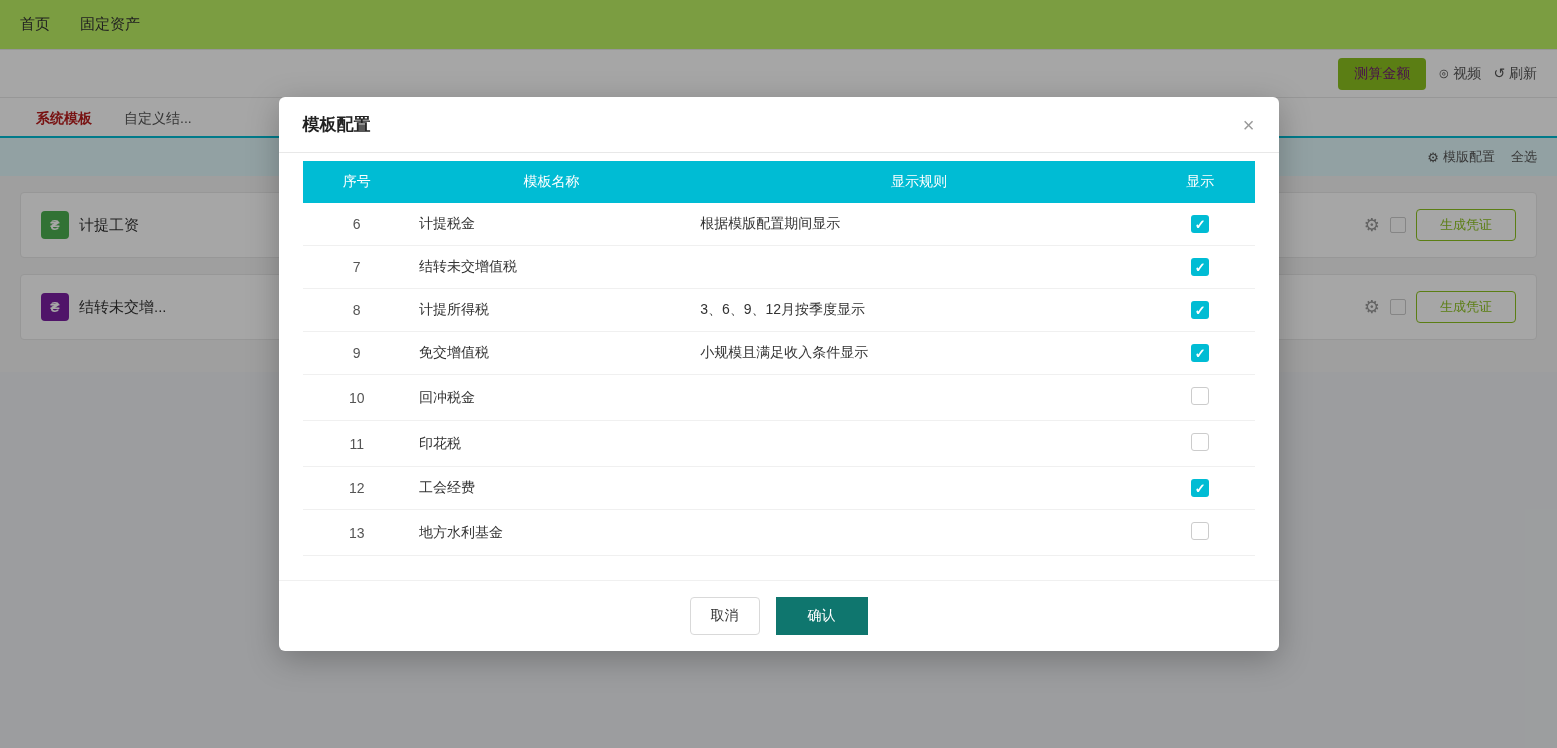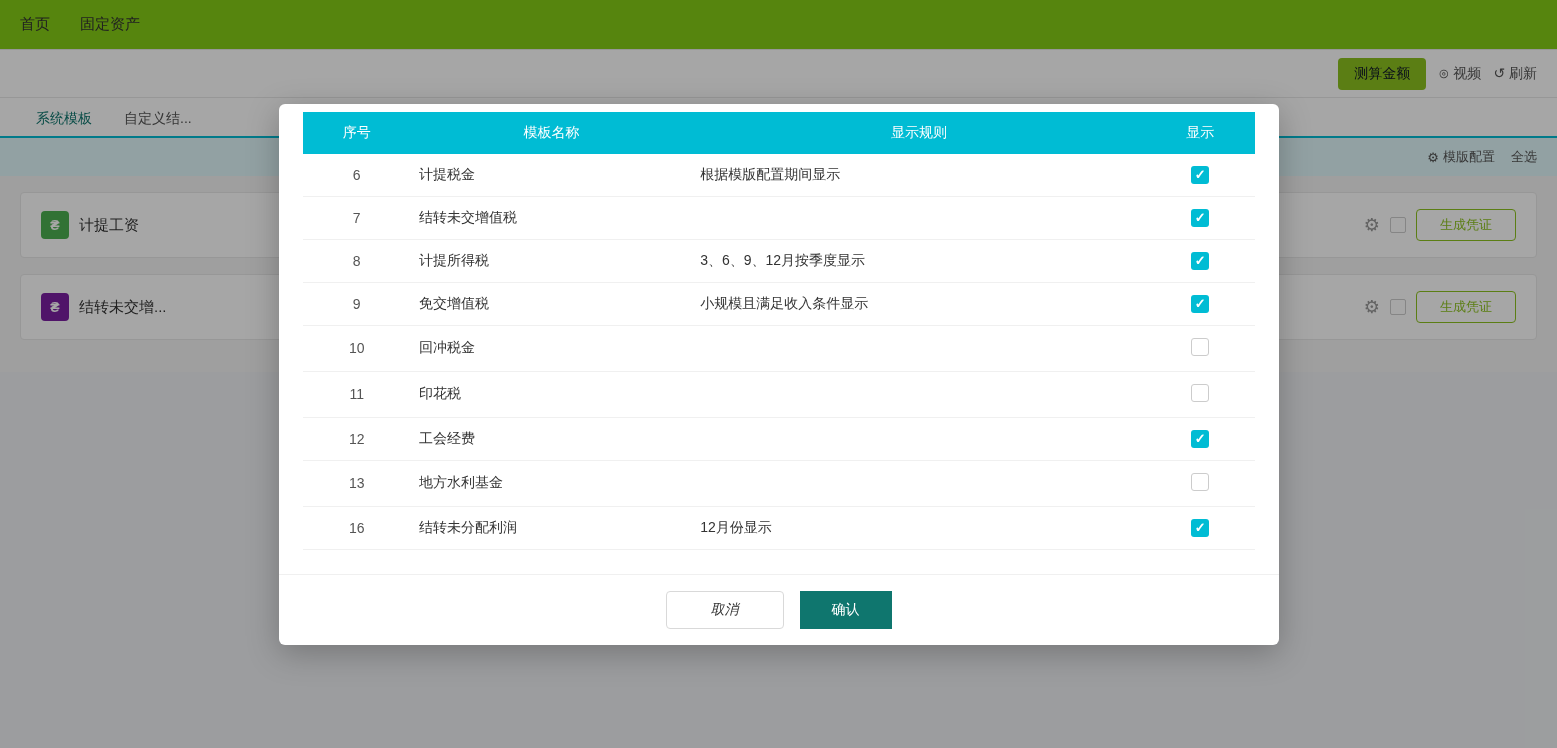--- a/index.html
+++ b/index.html
@@ -16,21 +16,21 @@
     .app-bg {
       width: 100%;
       height: 100%;
       background: #f0f2f5;
       position: absolute;
       top: 0; left: 0;
     }
 
     
     .top-nav {
-      background: #84cc16;
+      background: #bef264;
       height: 50px;
       display: flex;
       align-items: center;
       padding: 0 20px;
       gap: 30px;
       border-bottom: 1px solid #e8e8e8;
     }
     .top-nav-item {
       font-size: 15px;
       color: #333;
@@ -43,21 +43,21 @@
       height: 48px;
       display: flex;
       align-items: center;
       justify-content: flex-end;
       padding: 0 20px;
       gap: 12px;
       border-bottom: 1px solid #e8e8e8;
     }
     .btn-calc {
       background: #8dc21f;
-      color: #0f172a;
+      color: #701a75;
       border: none;
       border-radius: 4px;
       padding: 7px 16px;
       font-size: 14px;
       cursor: pointer;
     }
     .btn-video, .btn-refresh {
       background: none;
       border: none;
       font-size: 14px;
@@ -74,23 +74,24 @@
       padding: 0 20px;
       border-bottom: 2px solid #00bcd4;
     }
     .tab {
       padding: 8px 16px;
       font-size: 14px;
       cursor: pointer;
       color: #555;
     }
     .tab.active {
-      color: #0f766e;
+      color: #b91c1c;
       border-bottom: 2px solid #00bcd4;
       margin-bottom: -2px;
+      font-weight: bold;
     }
 
     
     .sub-toolbar {
       background: #e0f7fa;
       height: 38px;
       display: flex;
       align-items: center;
       justify-content: flex-end;
       padding: 0 20px;
@@ -277,24 +278,23 @@
       display: flex;
       justify-content: center;
       gap: 16px;
       border-top: 1px solid #f0f0f0;
     }
     .btn-cancel {
       background: #fff;
       border: 1px solid #d9d9d9;
       color: #333;
       border-radius: 4px;
-      padding: 9px 44px;
-      font-size: 14px;
-      cursor: pointer;
-      font-style: italic;
+      padding: 9px 20px;
+      font-size: 14px;
+      cursor: pointer;
     }
     .btn-confirm {
       background: #0f766e;
       border: none;
       color: #fff;
       border-radius: 0;
       padding: 9px 32px;
       font-size: 14px;
       cursor: pointer;
     }
@@ -361,20 +361,24 @@
         <span class="gear-icon">⚙</span>
         <div class="check-box"></div>
         <button class="btn-gen">生成凭证</button>
       </div>
     </div>
   </div>
 </div>
 
 <div class="overlay">
   <div class="modal">
+    <div class="modal-header">
+      <span>模板配置</span>
+      <button class="modal-close">×</button>
+    </div>
 
     <div class="modal-body">
       <table class="config-table">
         <thead>
           <tr>
             <th>序号</th>
             <th>模板名称</th>
             <th>显示规则</th>
             <th>显示</th>
           </tr>
@@ -421,26 +425,20 @@
               <td>工会经费</td>
               <td></td>
               <td style="text-align: center;"><span class="cb-checked"></span></td>
             </tr>
             <tr>
               <td>13</td>
               <td>地方水利基金</td>
               <td></td>
               <td style="text-align: center;"><span class="cb-unchecked"></span></td>
             </tr>
-            <tr>
-              <td>16</td>
-              <td>结转未分配利润</td>
-              <td>12月份显示</td>
-              <td style="text-align: center;"><span class="cb-checked"></span></td>
-            </tr>
           </tbody>
       </table>
     </div>
 
     <div class="modal-footer">
       <button class="btn-cancel">取消</button>
       <button class="btn-confirm">确认</button>
     </div>
   </div>
 </div>

